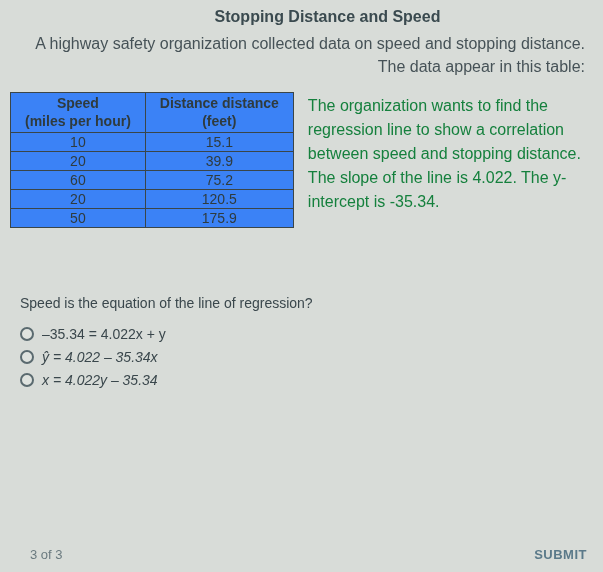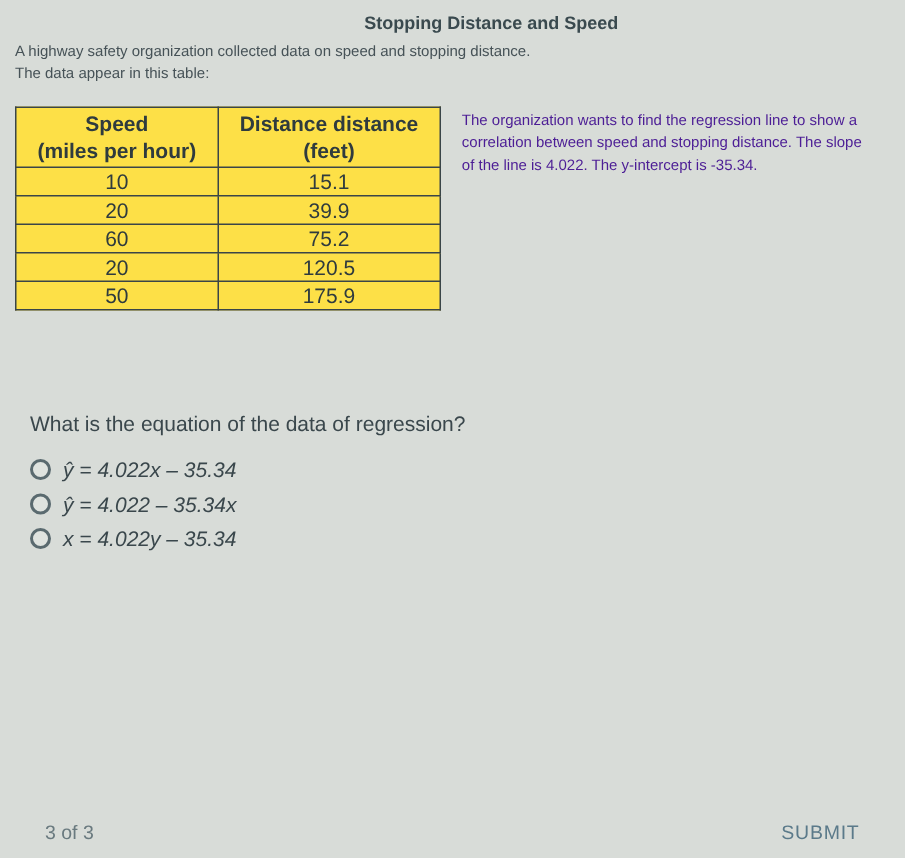--- a/index.html
+++ b/index.html
@@ -12,56 +12,57 @@
       font-size: 14px;
       position: relative;
       overflow: hidden;
     }
     .page {
       padding: 8px 18px 0 10px;
     }
     .title {
       text-align: center;
       font-weight: bold;
-      font-size: 12px;
+      font-size: 16px;
       color: #3a4a4f;
       margin-bottom: 6px;
       padding-left: 60px;
     }
     .intro {
       color: #465257;
-      font-size: 10px;
+      font-size: 16px;
       line-height: 1.45;
       margin-bottom: 14px;
+      text-align: right;
     }
     .mid {
       display: flex;
       gap: 14px;
       margin-bottom: 60px;
     }
     table {
       border-collapse: collapse;
-      background: #fde047;
+      background: #3b82f6;
     }
     th, td {
       border: 1px solid #3a4548;
       padding: 1px 8px;
       text-align: center;
       font-size: 14px;
       color: #2f3b3e;
     }
     th {
       font-weight: bold;
       line-height: 1.25;
       padding: 2px 14px;
     }
     .side-text {
       flex: 1;
-      color: #4c1d95;
-      font-size: 10px;
+      color: #15803d;
+      font-size: 16px;
       line-height: 1.5;
       padding-top: 2px;
     }
     .question-area {
       padding: 6px 10px 10px 10px;
     }
     .question {
       color: #3a474c;
       font-size: 14px;
       line-height: 1.4;
@@ -86,30 +87,30 @@
       flex-shrink: 0;
       background: #dfe3df;
     }
     .opt-text { font-style: italic; }
     .opt-text .reg { font-style: normal; }
     .footer {
       position: absolute;
       bottom: 10px;
       left: 0;
       right: 0;
-      padding: 0 30px 0 30px;
+      padding: 0 16px 0 30px;
       display: flex;
       justify-content: space-between;
       align-items: center;
       font-size: 13px;
       color: #6a7a7f;
     }
     .submit {
       color: #5b7a8a;
-      font-weight: normal;
+      font-weight: bold;
       letter-spacing: 0.5px;
       font-size: 13px;
     }
   </style>
 </head>
 <body>
 
 <div class="page">
   <div class="title">Stopping Distance and Speed</div>
   <div class="intro">
@@ -151,25 +152,25 @@
         <tr>
             <td>50</td>
             <td>175.9</td>
           </tr>
       </tbody>
     </table>
     <div class="side-text">The organization wants to find the regression line to show a correlation between speed and stopping distance. The slope of the line is 4.022. The y-intercept is -35.34.</div>
   </div>
 
   <div class="question-area">
-    <div class="question">What is the equation of the data of regression?</div>
+    <div class="question">Speed is the equation of the line of regression?</div>
     <ul class="options">
       <li class="option">
         <span class="radio"></span>
-        <span class="opt-text">ŷ = 4.022x – 35.34</span>
+        <span class="opt-text"><span class="reg">–35.34 = 4.022x + y</span></span>
       </li>
       <li class="option">
         <span class="radio"></span>
         <span class="opt-text">ŷ = 4.022 – 35.34x</span>
       </li>
       <li class="option">
         <span class="radio"></span>
         <span class="opt-text">x = 4.022y – 35.34</span>
       </li>
     </ul>

